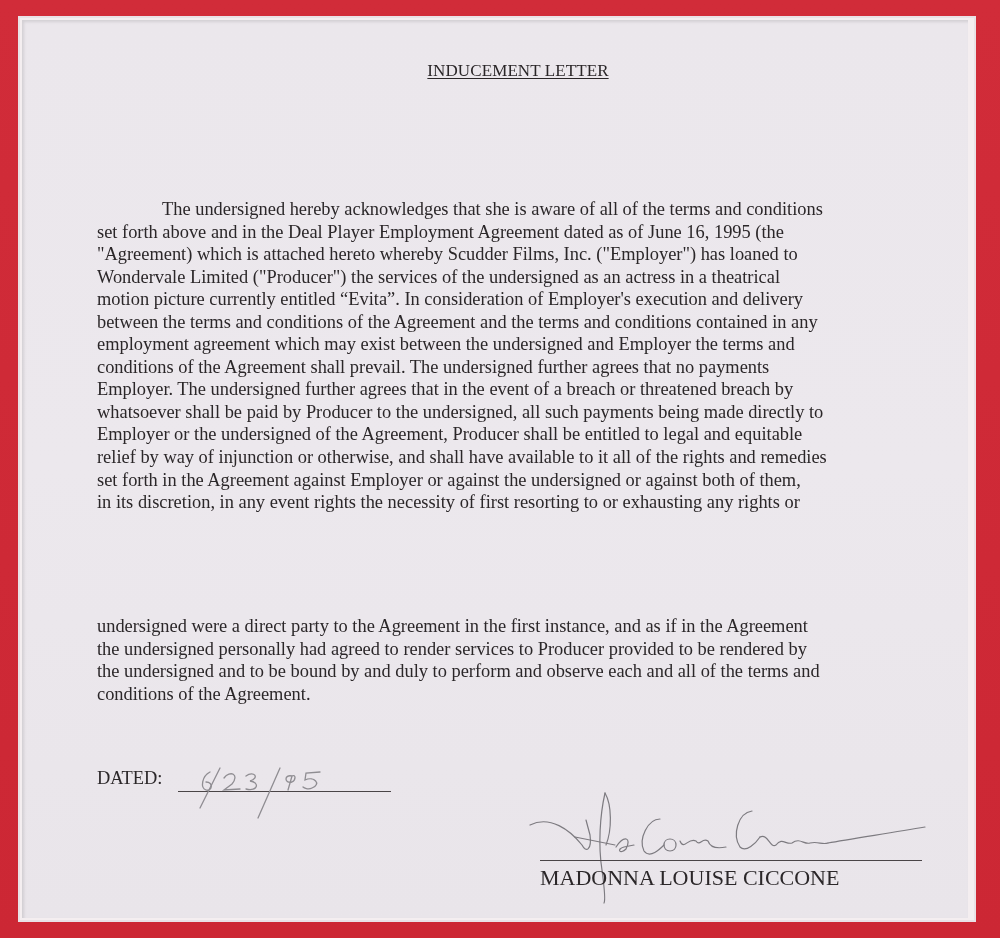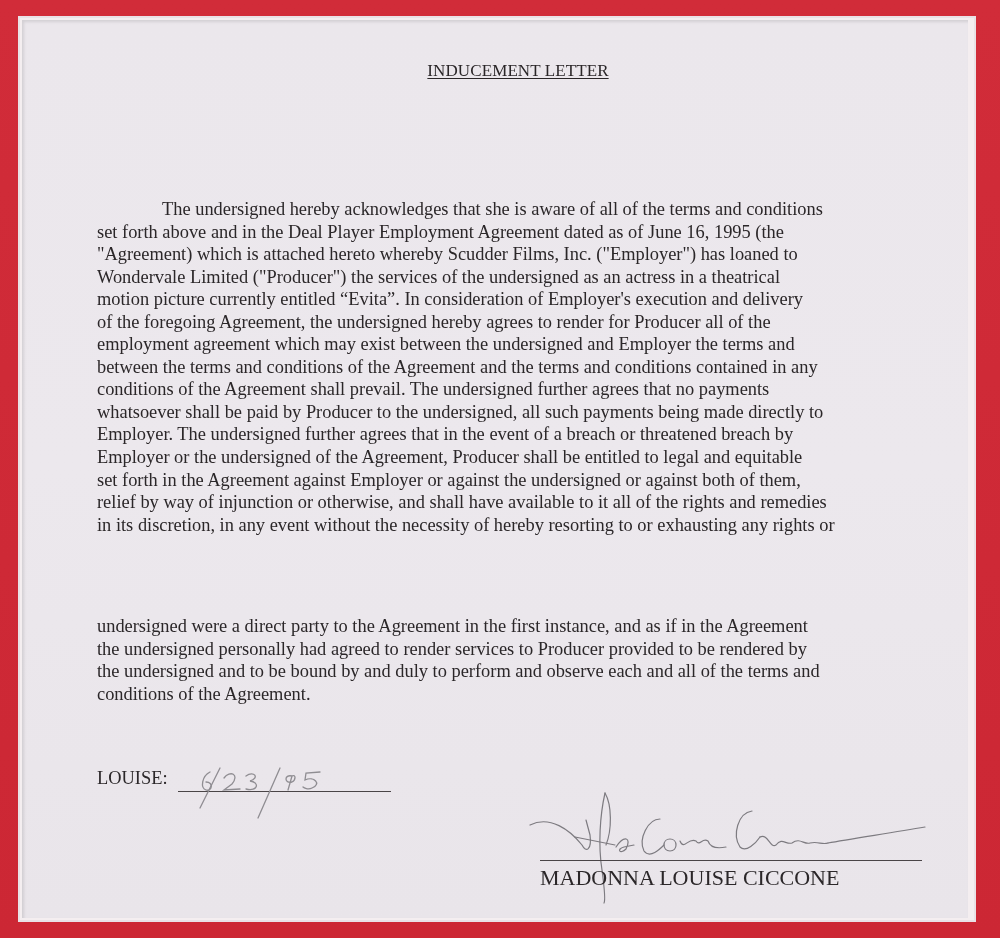--- a/index.html
+++ b/index.html
@@ -69,40 +69,39 @@
 <div class="title" style="top:61px;">
   <span>INDUCEMENT LETTER</span>
 </div>
 
 <div class="para" id="p1">
   <span class="line indent">The undersigned hereby acknowledges that she is aware of all of the terms and conditions</span>
   <span class="line">set forth above and in the Deal Player Employment Agreement dated as of June 16, 1995 (the</span>
   <span class="line">"Agreement) which is attached hereto whereby Scudder Films, Inc. ("Employer") has loaned to</span>
   <span class="line">Wondervale Limited ("Producer") the services of the undersigned as an actress in a theatrical</span>
   <span class="line">motion picture currently entitled “Evita”.  In consideration of Employer's execution and delivery</span>
-  <span class="line">of the foregoing Agreement, the undersigned hereby agrees to render for Producer all of the</span>
+  <span class="line">between the terms and conditions of the Agreement and the terms and conditions contained in any</span>
   <span class="line">employment agreement which may exist between the undersigned and Employer the terms and</span>
-  <span class="line">between the terms and conditions of the Agreement and the terms and conditions contained in any</span>
   <span class="line">conditions of the Agreement shall prevail.  The undersigned further agrees that no payments</span>
+  <span class="line">Employer.  The undersigned further agrees that in the event of a breach or threatened breach by</span>
   <span class="line">whatsoever shall be paid by Producer to the undersigned, all such payments being made directly to</span>
-  <span class="line">Employer.  The undersigned further agrees that in the event of a breach or threatened breach by</span>
   <span class="line">Employer or the undersigned of the Agreement, Producer shall be entitled to legal and equitable</span>
+  <span class="line">relief by way of injunction or otherwise, and shall have available to it all of the rights and remedies</span>
   <span class="line">set forth in the Agreement against Employer or against the undersigned or against both of them,</span>
-  <span class="line">relief by way of injunction or otherwise, and shall have available to it all of the rights and remedies</span>
-  <span class="line">in its discretion, in any event without the necessity of hereby resorting to or exhausting any rights or</span>
+  <span class="line">in its discretion, in any event rights the necessity of first resorting to or exhausting any rights or</span>
 </div>
 
 <div class="para" id="p2">
   <span class="line">undersigned were a direct party to the Agreement in the first instance, and as if in the Agreement</span>
   <span class="line">the undersigned personally had agreed to render services to Producer provided to be rendered by</span>
   <span class="line">the undersigned and to be bound by and duly to perform and observe each and all of the terms and</span>
   <span class="line">conditions of the Agreement.</span>
 </div>
 
-<div class="dated-label">LOUISE:</div>
+<div class="dated-label">DATED:</div>
 <div class="dated-line"></div>
 <svg class="date-scribble" viewBox="0 0 180 60">
   <g fill="none" stroke="#8f8d92" stroke-width="1.3" stroke-linecap="round">
 
     <path d="M30 12 C22 16, 20 28, 26 30 C32 32, 34 22, 26 22"></path>
 
     <path d="M40 8 L20 48"></path>
 
     <path d="M44 18 C50 10, 60 14, 52 24 L44 30 L60 29"></path>
 

